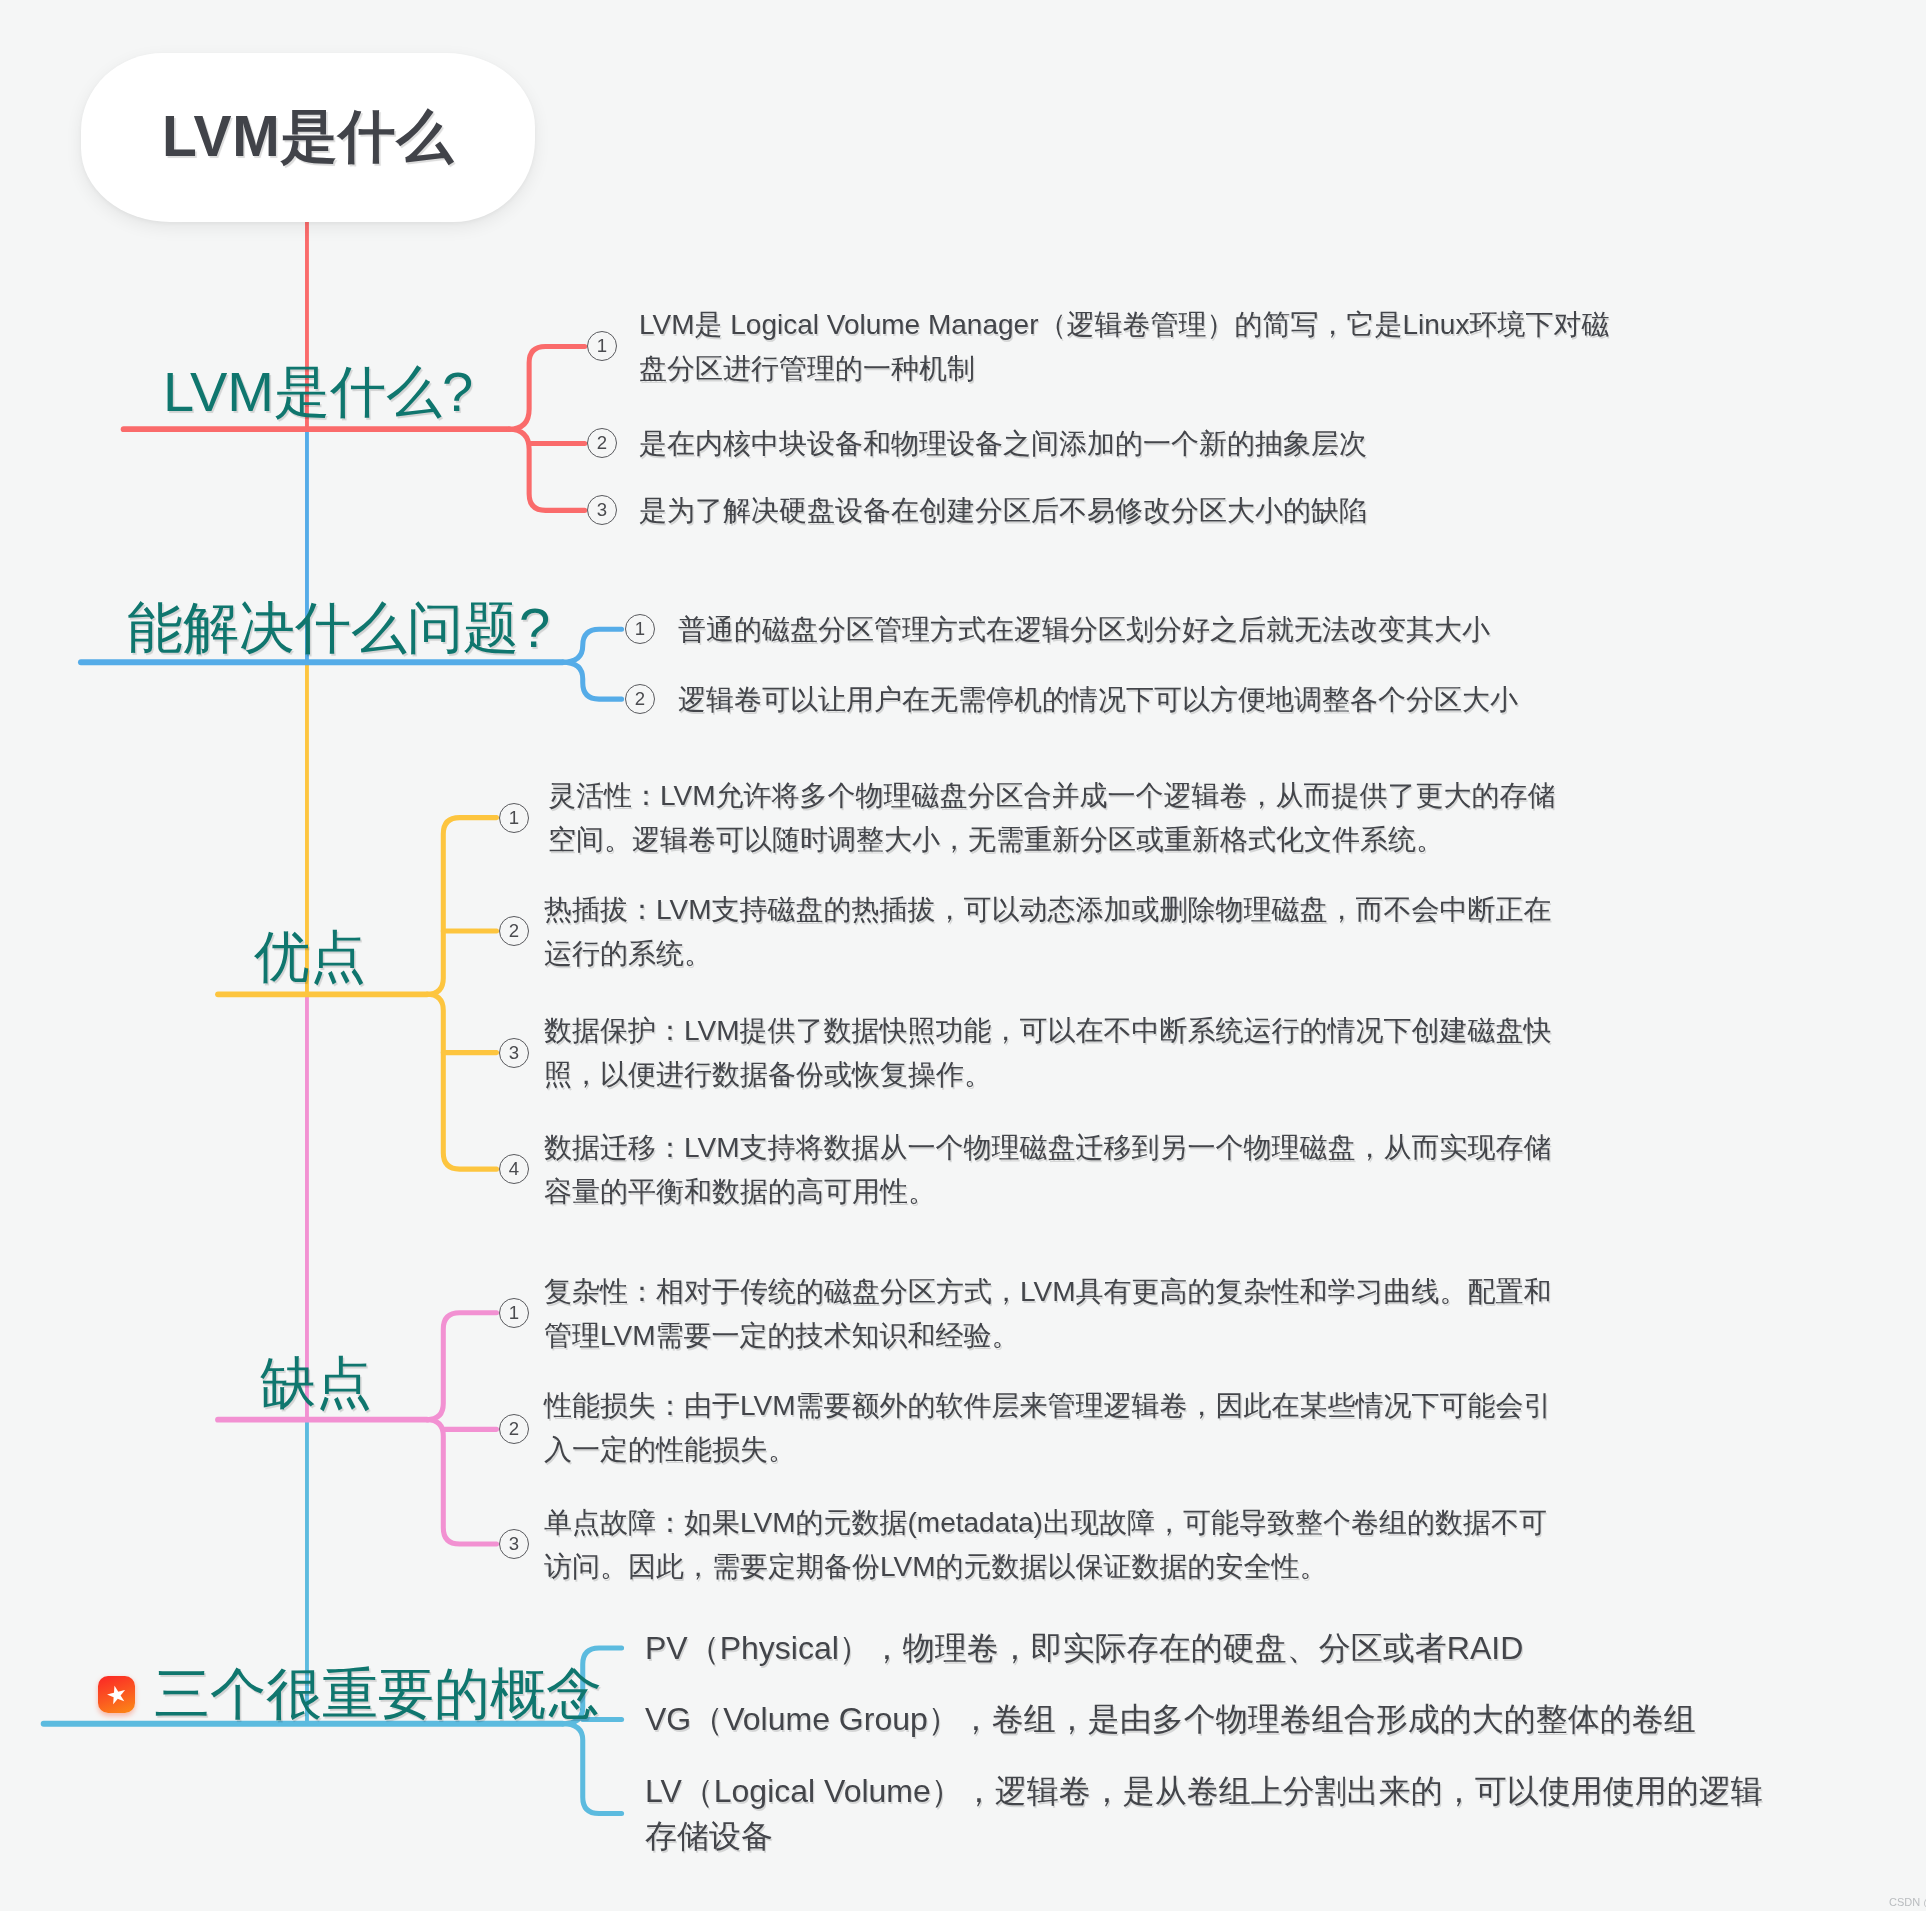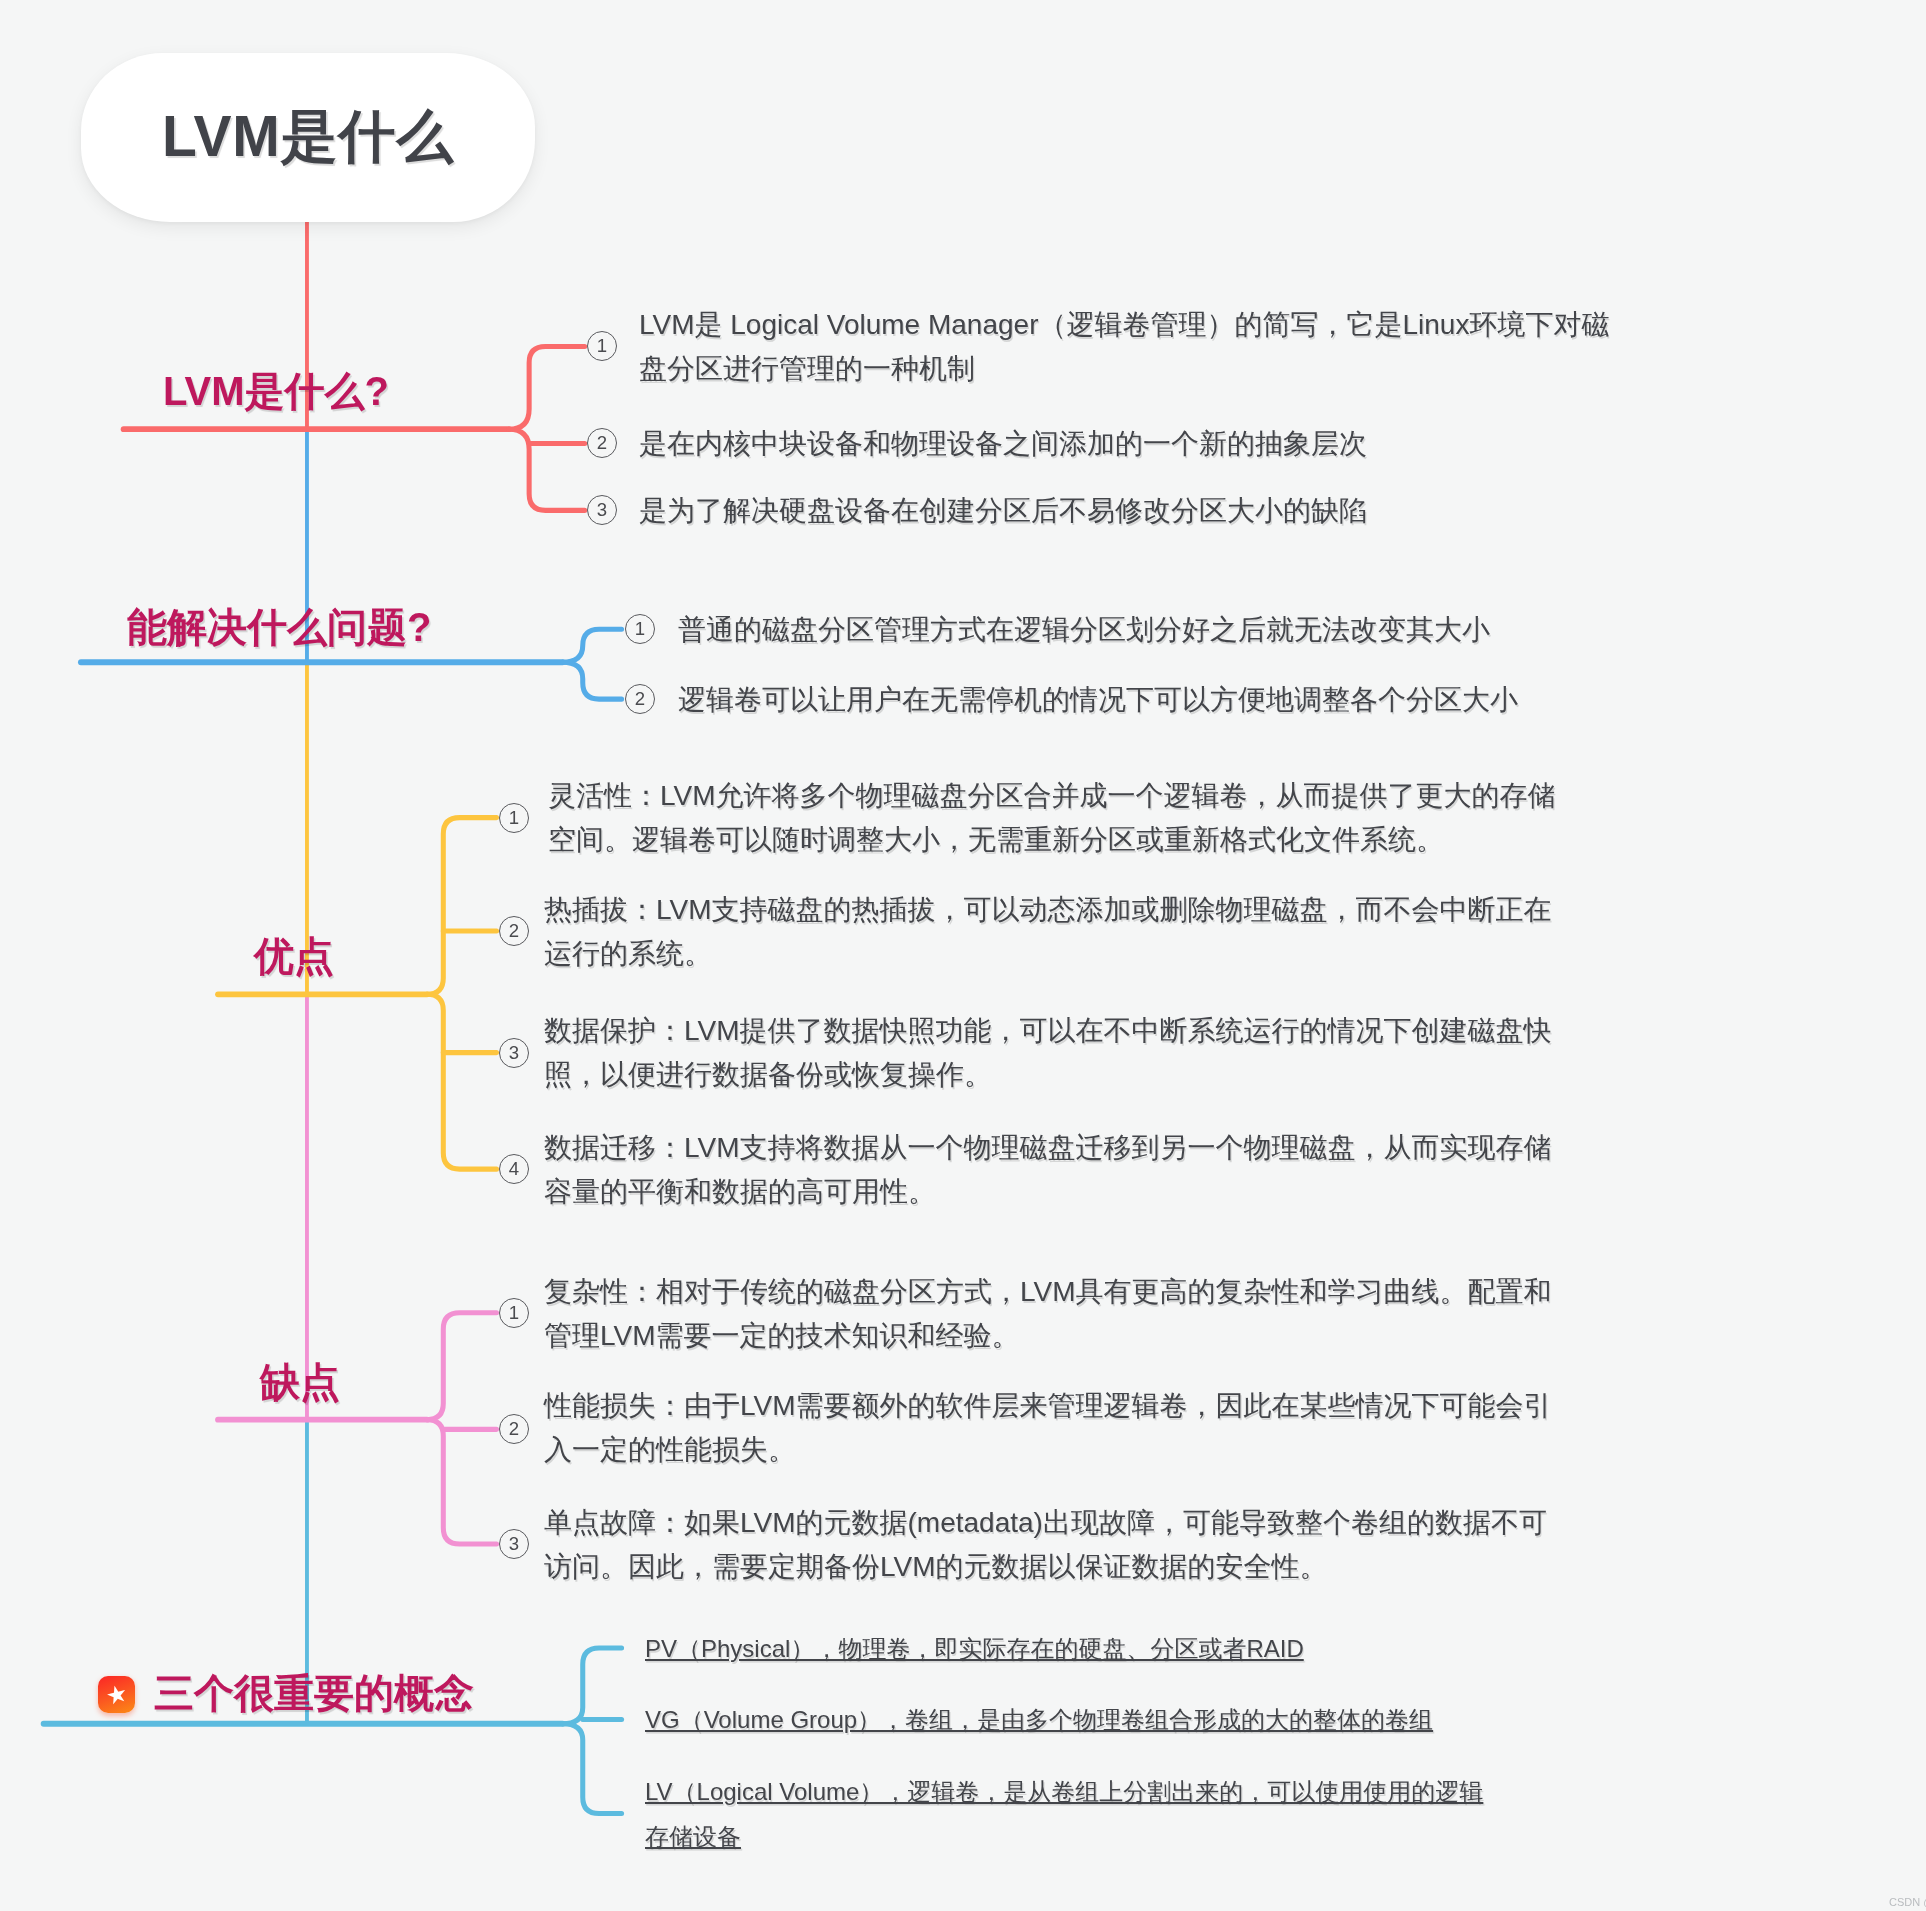--- a/index.html
+++ b/index.html
@@ -14,35 +14,35 @@
     position:absolute;left:81px;top:53px;width:454px;height:169px;
     background:#ffffff;border-radius:82px 89px 82px 89px / 78px 74px 82px 74px;
     box-shadow:0 5.4px 17px rgba(0,0,0,0.07), 0 1.6px 4.7px rgba(0,0,0,0.04);
     display:flex;align-items:center;justify-content:center;
   }
   .root-title{
     font-size:57px;font-weight:800;color:#414349;letter-spacing:0.8px;
     text-shadow:1.6px 1.9px 0.8px rgba(0,0,0,0.14);
   }
   .branch-label{
-    position:absolute;font-weight:700;color:#be185d;font-size:40px;line-height:47px;
+    position:absolute;font-weight:400;color:#0f766e;font-size:56px;line-height:47px;
     white-space:pre;text-shadow:1.6px 1.9px 0.8px rgba(0,0,0,0.14);
   }
   .marker{
     position:absolute;width:30px;height:30px;border-radius:50%;
     border:1.9px solid #595a5e;color:#4a4b4f;
     display:flex;align-items:center;justify-content:center;
     font-size:18.6px;line-height:1;box-sizing:border-box;
     background:transparent;
   }
   .txt{
     position:absolute;font-size:28px;line-height:44px;color:#43454a;
     white-space:pre;text-shadow:1.2px 1.6px 0.4px rgba(0,0,0,0.13);
   }
-  .txt.big{font-size:24px;line-height:45px;text-decoration:underline;}
+  .txt.big{font-size:32px;line-height:45px;}
   .star-badge{
     position:absolute;left:98px;top:1676px;width:37px;height:37px;border-radius:10px;
     background:linear-gradient(160deg,#fb2f25 10%,#fb5a20 55%,#fc8b15 100%);
     display:flex;align-items:center;justify-content:center;
     box-shadow:0 2.3px 5.4px rgba(250,70,30,0.35);
   }
   .star-badge .star{
     color:#ffffff;font-size:24px;line-height:1;transform:rotate(-14deg);
     text-shadow:none;
   }

